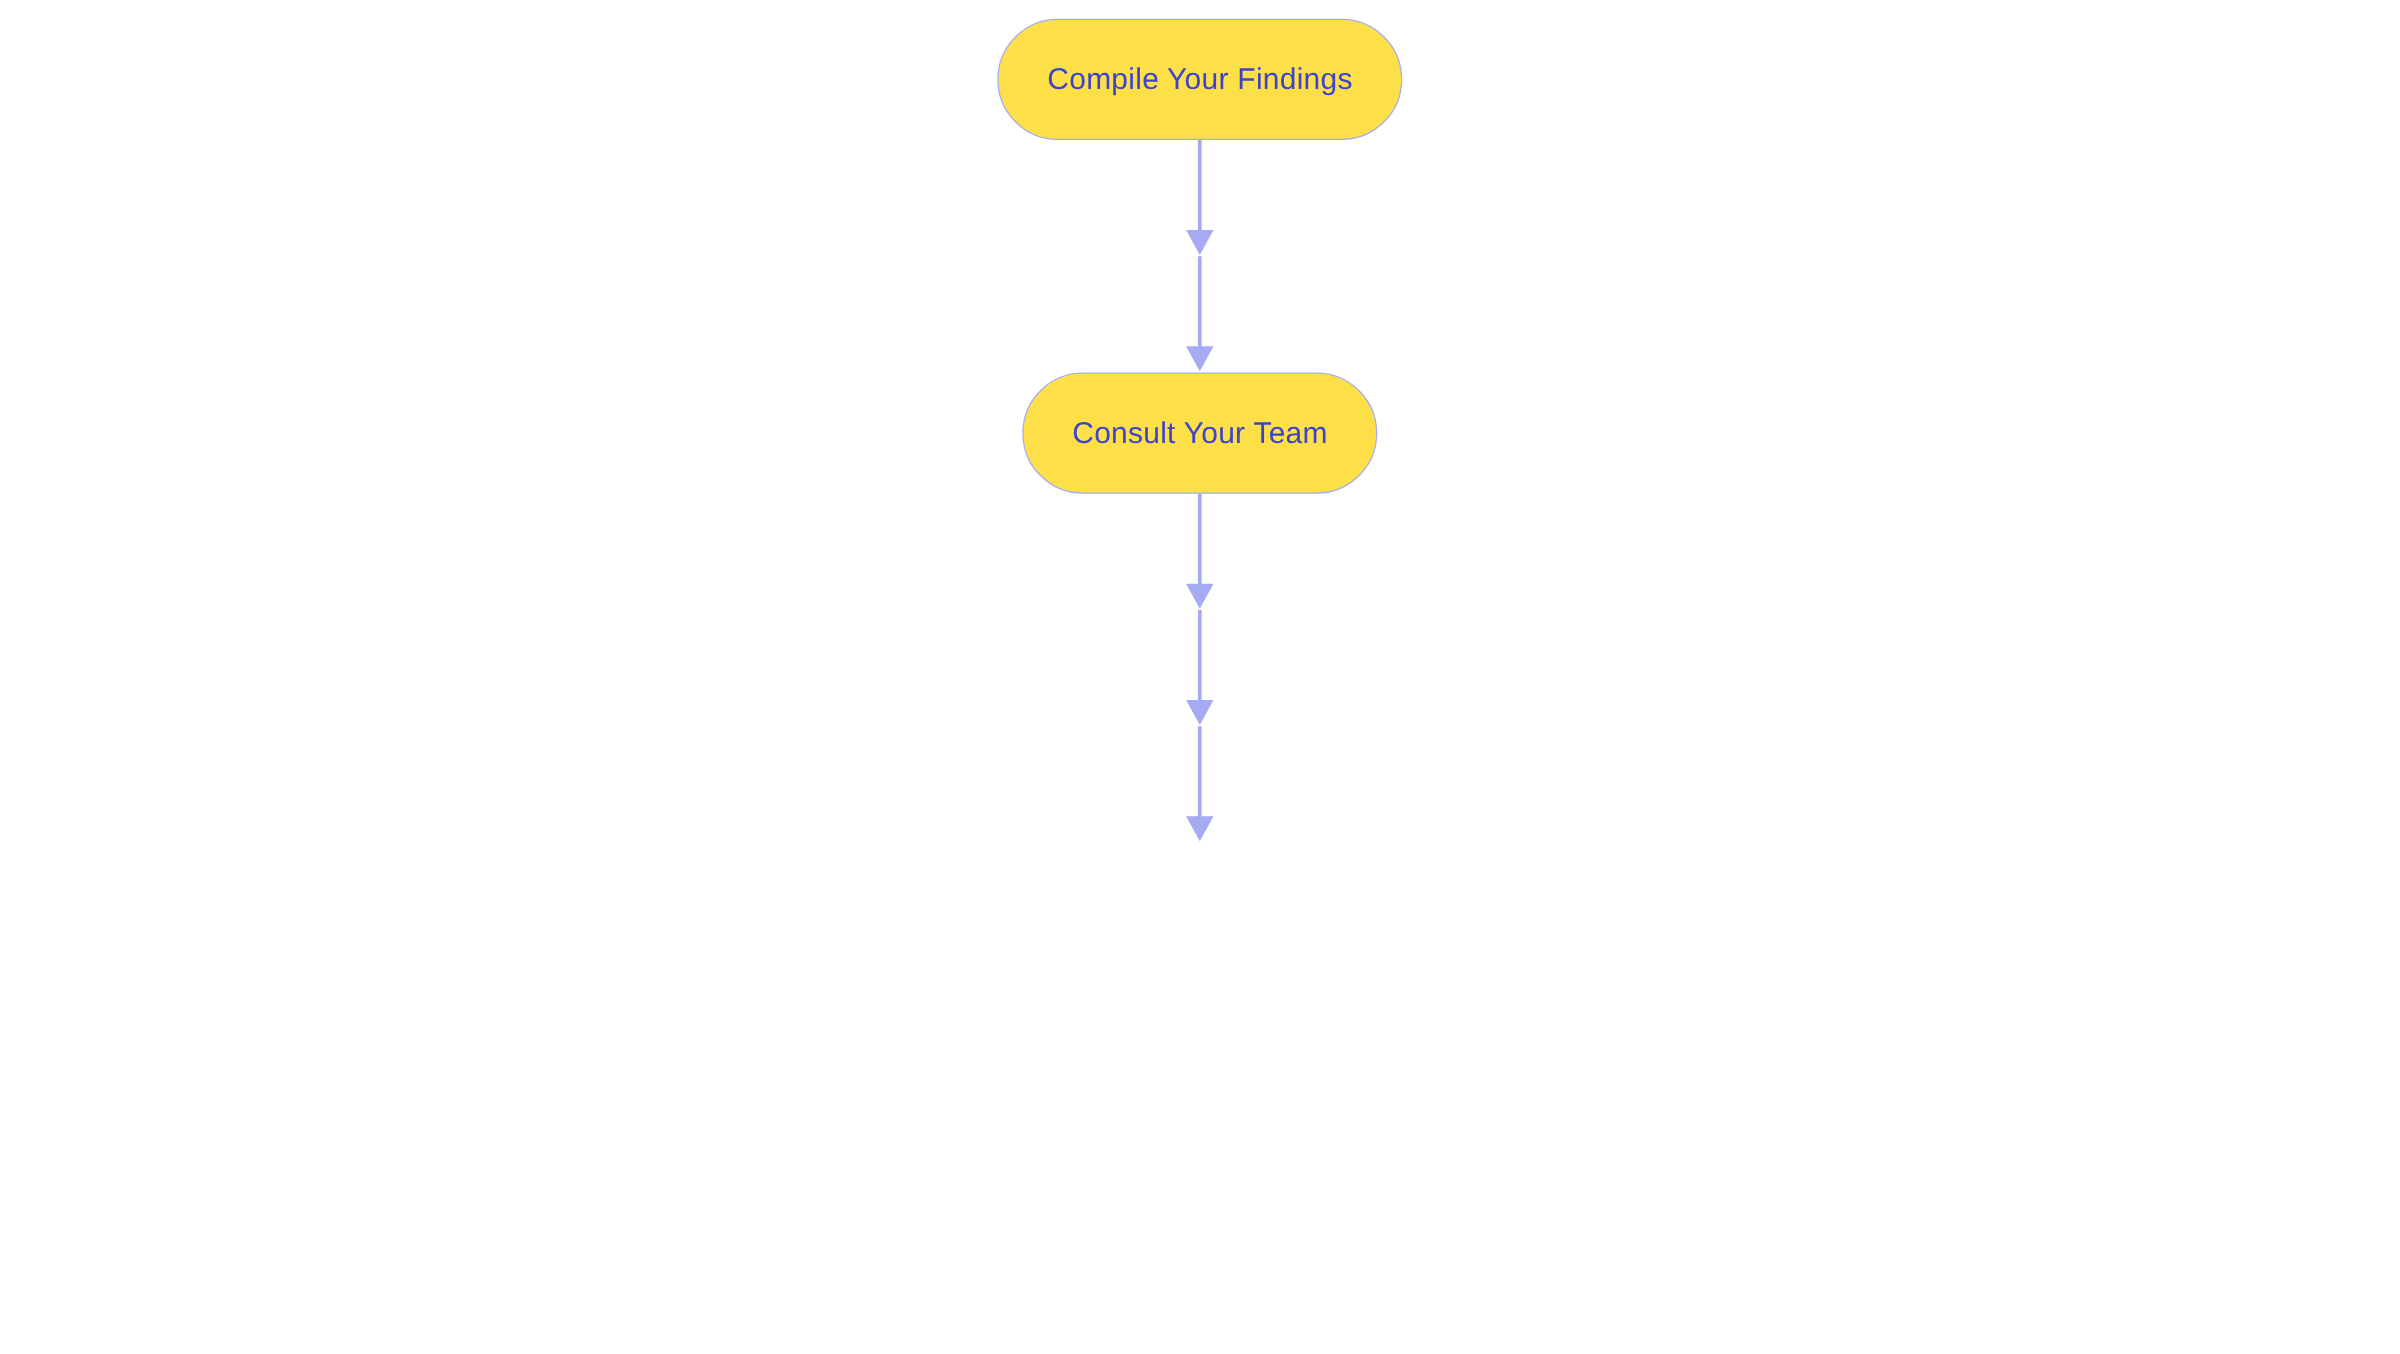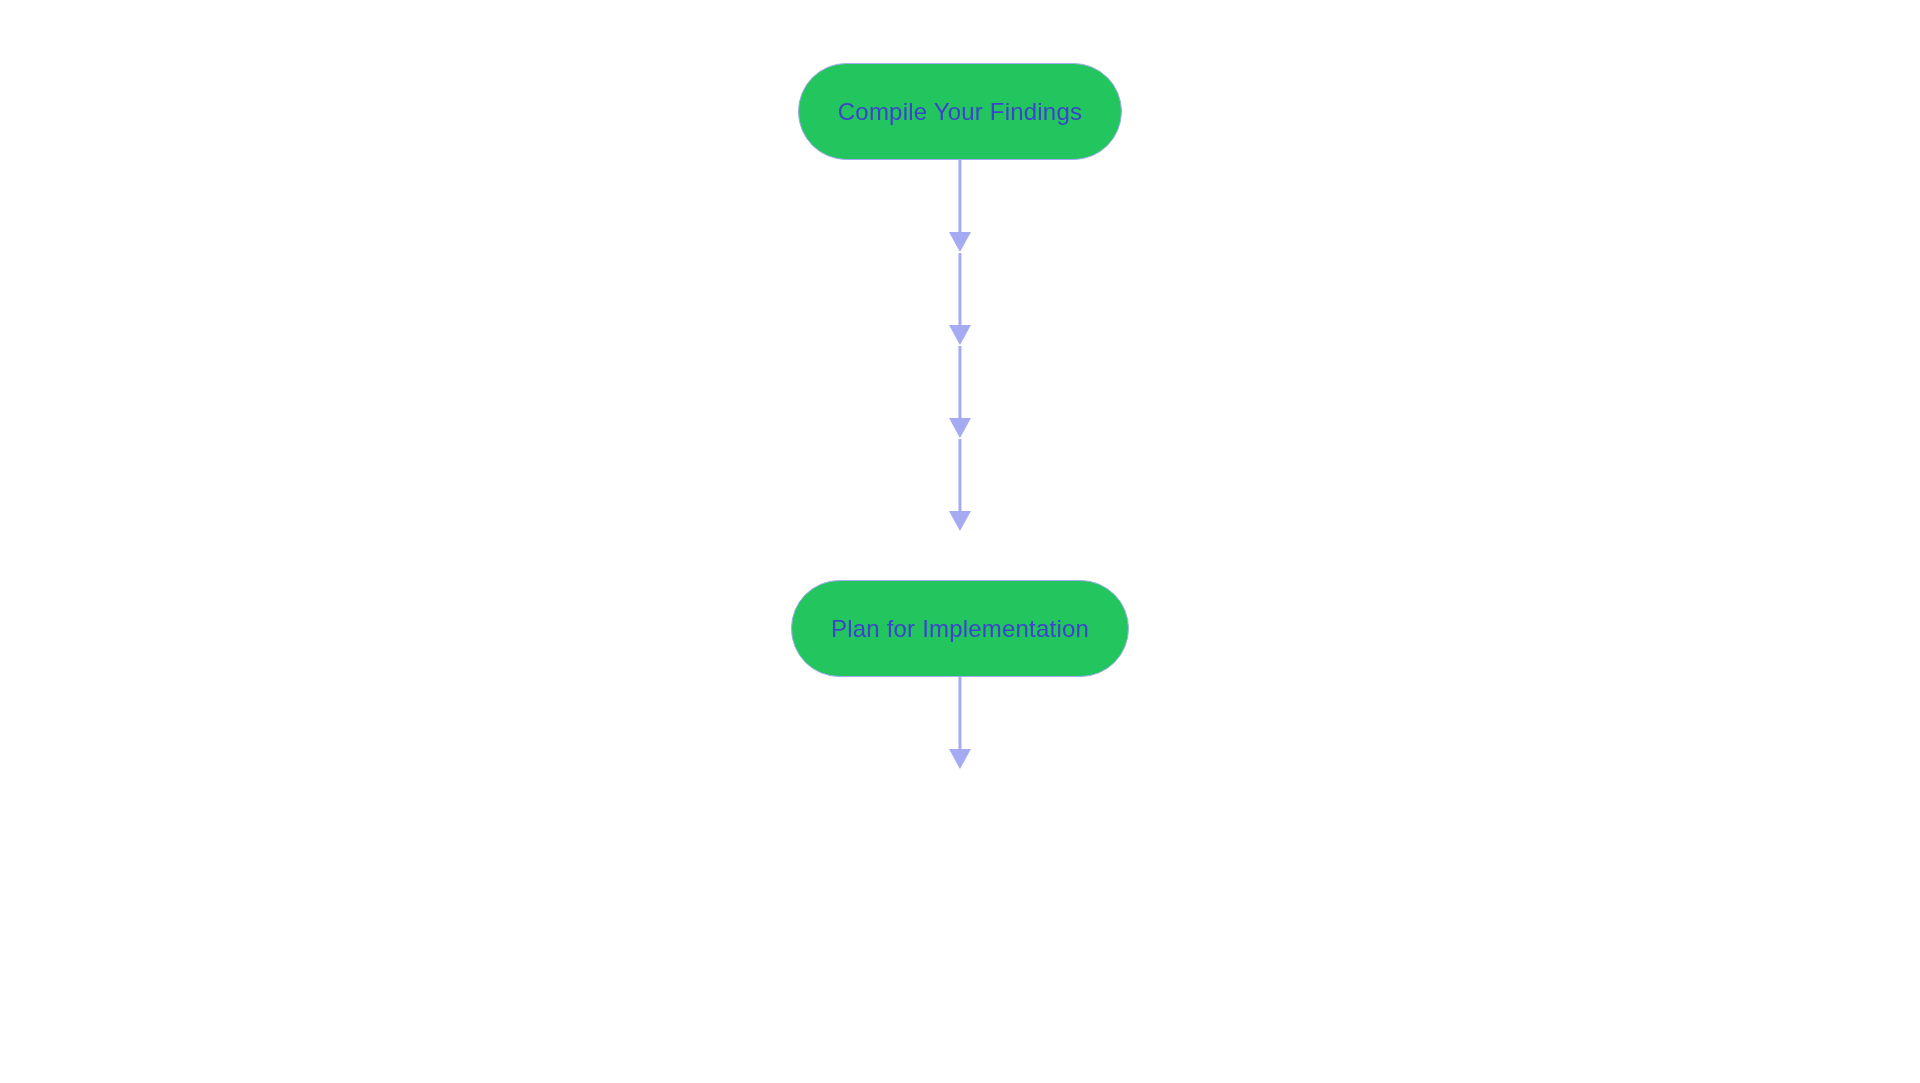--- a/index.html
+++ b/index.html
@@ -25,27 +25,26 @@
     align-items: center;
   }
   .node {
     box-sizing: border-box;
     height: 97px;
     border-radius: 48.5px;
     padding: 0 39px;
     display: flex;
     align-items: center;
     justify-content: center;
-    background: #22c55e;
+    background: #fde047;
     border: 1.5px solid #a5abf2;
     color: #3d43cd;
     font-size: 24px;
     letter-spacing: 0.2px;
     white-space: nowrap;
-    margin-top: 48px;
   }
   .connector {
     position: relative;
     width: 24px;
     height: 93px;
     flex: 0 0 auto;
   }
   .connector .line {
     position: absolute;
     left: 50%;
@@ -79,33 +78,33 @@
       <div class="line"></div>
       <div class="head"></div>
     </div>
 
 
     <div class="connector">
       <div class="line"></div>
       <div class="head"></div>
     </div>
 
+    <div class="node">Consult Your Team</div>
 
     <div class="connector">
       <div class="line"></div>
       <div class="head"></div>
     </div>
 
 
     <div class="connector">
       <div class="line"></div>
       <div class="head"></div>
     </div>
 
-    <div class="node">Plan for Implementation</div>
 
     <div class="connector">
       <div class="line"></div>
       <div class="head"></div>
     </div>
 
 
   </div>
 </div>
 

